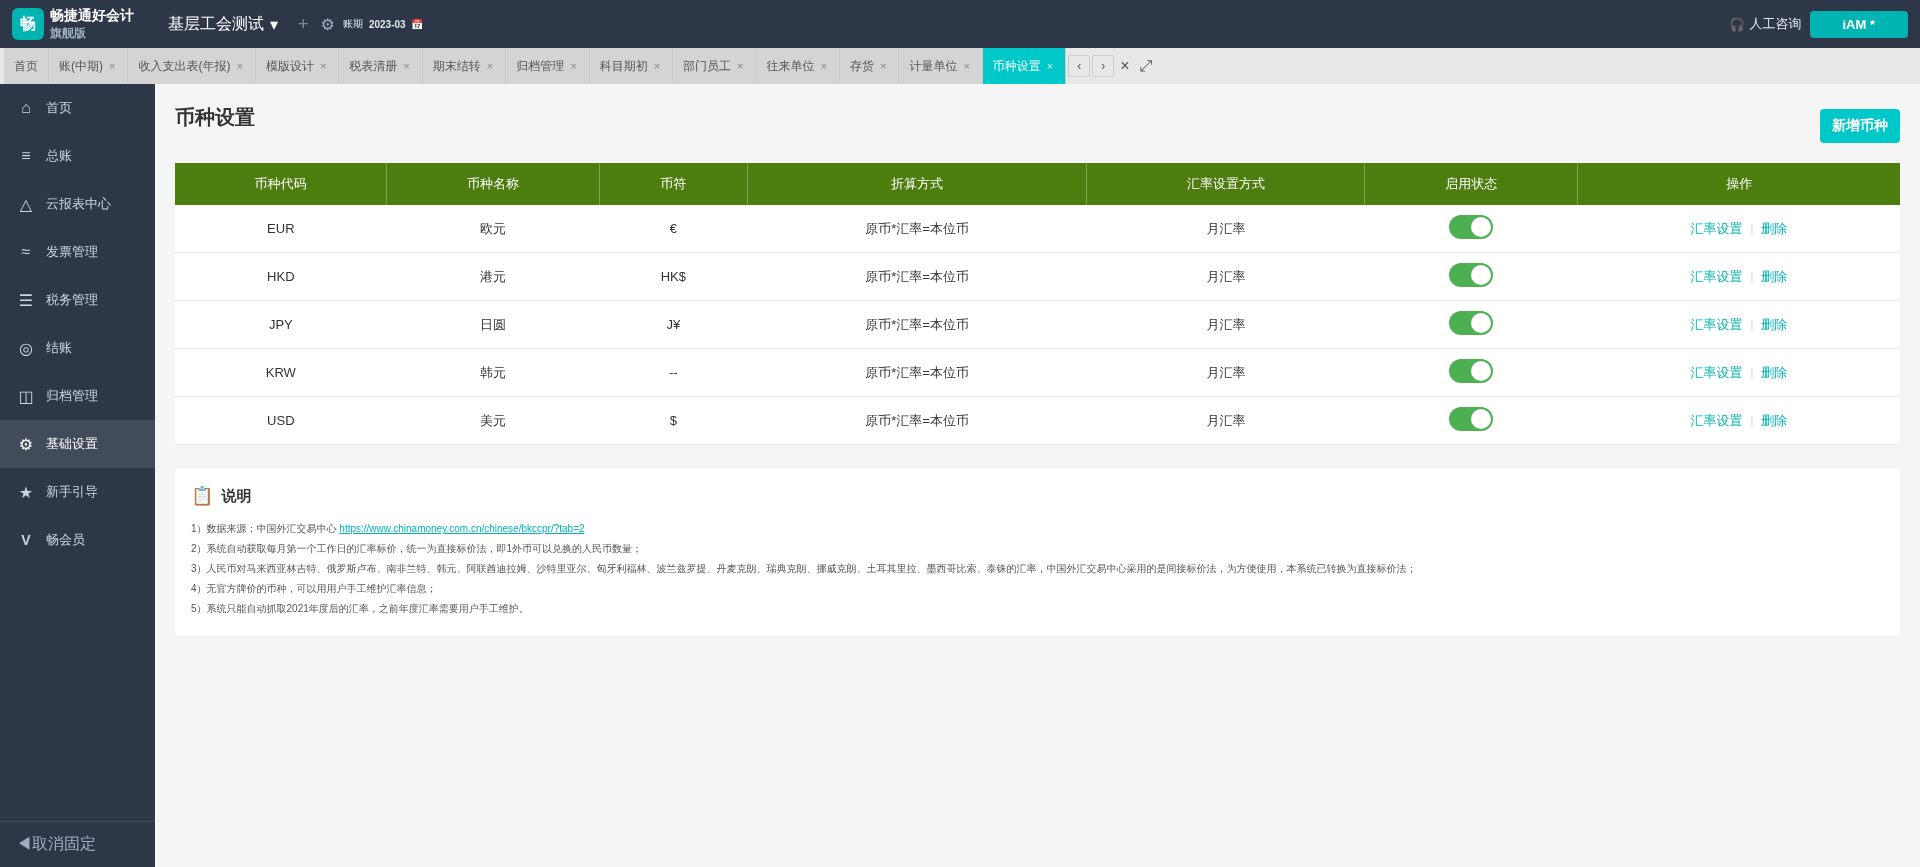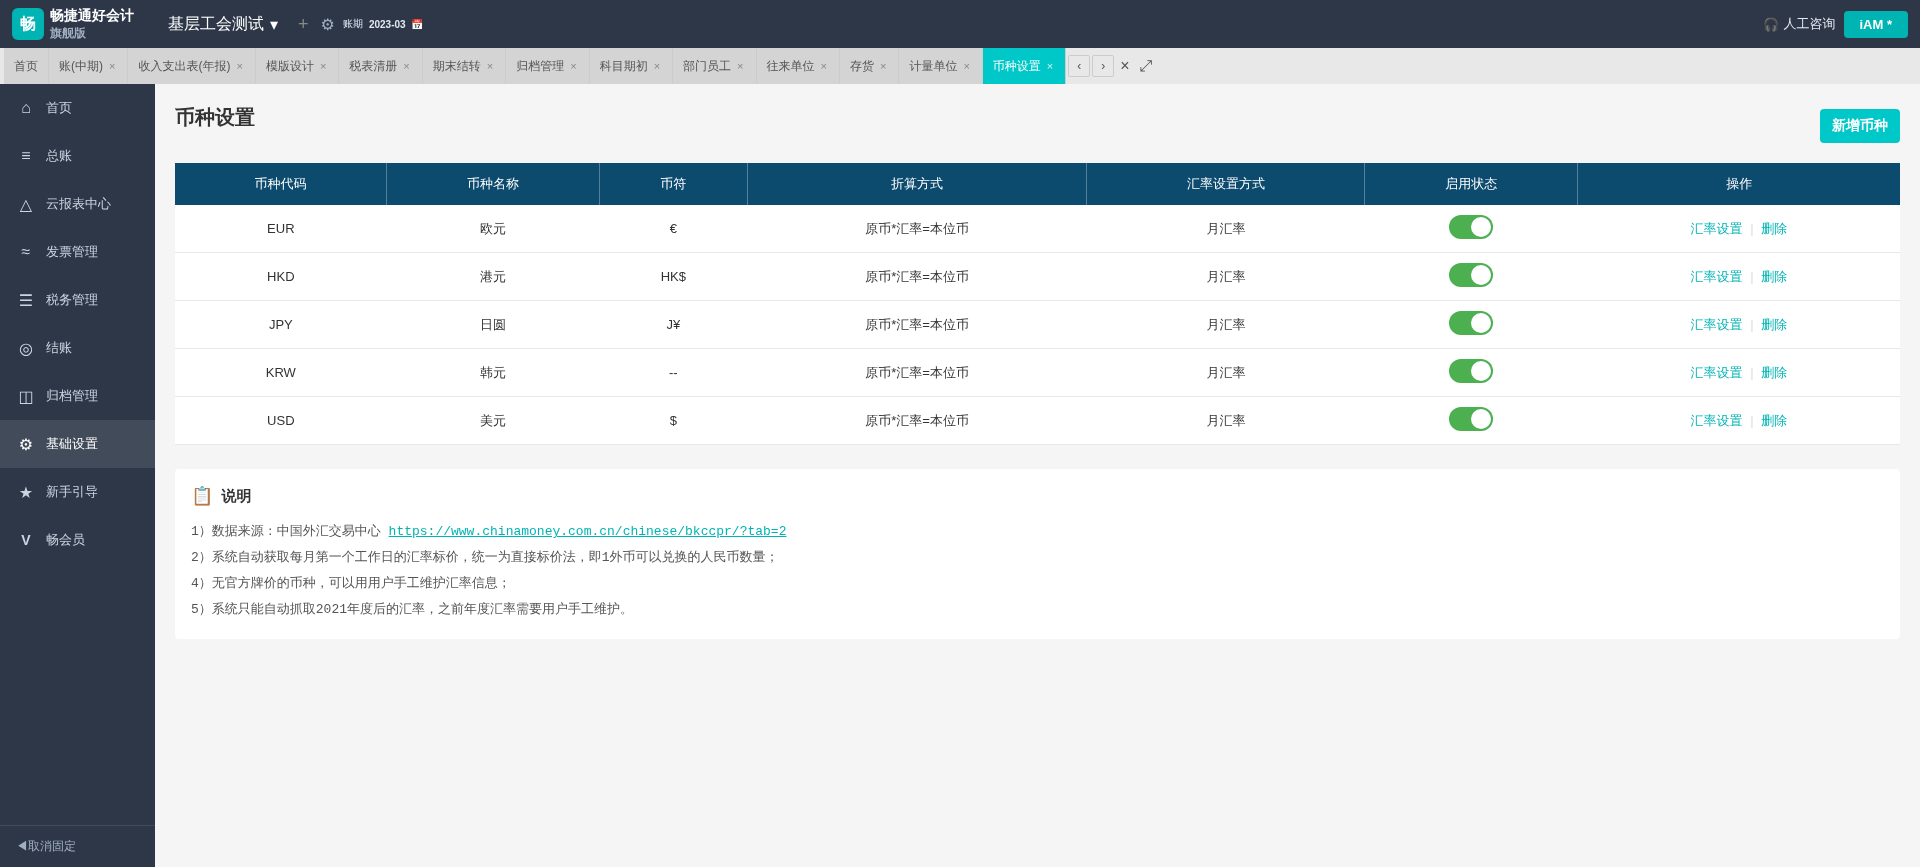--- a/index.html
+++ b/index.html
@@ -10,21 +10,21 @@
 
     
     .top-bar { display: flex; align-items: center; height: 48px; background: #2d3748; padding: 0 12px; gap: 8px; flex-shrink: 0; }
     .app-logo { display: flex; align-items: center; gap: 6px; color: white; font-size: 14px; font-weight: bold; min-width: 140px; }
     .logo-icon { width: 32px; height: 32px; background: #00b4b4; border-radius: 6px; display: flex; align-items: center; justify-content: center; color: white; font-size: 16px; font-weight: bold; }
     .logo-sub { font-size: 12px; color: #a0aec0; }
     .org-selector { display: flex; align-items: center; gap: 6px; color: white; font-size: 16px; cursor: pointer; padding: 4px 8px; border-radius: 4px; }
     .period-info { color: #e2e8f0; font-size: 10px; display: flex; align-items: center; gap: 6px; }
     .top-bar-right { margin-left: auto; display: flex; align-items: center; gap: 8px; }
     .help-btn { color: #e2e8f0; font-size: 13px; cursor: pointer; display: flex; align-items: center; gap: 4px; }
-    .user-btn { background: #00b4b4; color: white; border: none; padding: 6px 16px; border-radius: 4px; font-size: 13px; cursor: pointer; font-weight: bold; }
+    .user-btn { background: #00b4b4; color: white; border: none; padding: 6px 33px; border-radius: 4px; font-size: 13px; cursor: pointer; font-weight: bold; }
 
     
     .tab-bar { display: flex; align-items: center; height: 36px; background: #e8e8e8; padding: 0 4px; flex-shrink: 0; overflow: hidden; }
     .tab { display: flex; align-items: center; height: 36px; padding: 0 10px; font-size: 12px; cursor: pointer; color: #555; background: #d4d4d4; border-right: 1px solid #ccc; white-space: nowrap; gap: 4px; }
     .tab.active { background: #00c8c8; color: white; }
     .tab-close { color: #888; font-size: 11px; cursor: pointer; padding: 0 2px; }
     .tab.active .tab-close { color: rgba(255,255,255,0.8); }
     .tab-bar-nav { display: flex; align-items: center; gap: 2px; margin-left: 2px; }
     .tab-nav-btn { background: none; border: 1px solid #ccc; color: #555; cursor: pointer; width: 22px; height: 22px; display: flex; align-items: center; justify-content: center; border-radius: 2px; font-size: 12px; }
     .tab-close-all { background: none; border: none; color: #555; cursor: pointer; font-size: 16px; padding: 0 4px; }
@@ -32,51 +32,51 @@
 
     
     .main-area { display: flex; flex: 1; overflow: hidden; }
 
     
     .sidebar { width: 155px; background: #2d3748; display: flex; flex-direction: column; flex-shrink: 0; }
     .sidebar-item { display: flex; align-items: center; gap: 10px; padding: 14px 16px; color: #cbd5e0; cursor: pointer; font-size: 13px; }
     .sidebar-item.active { color: white; background: rgba(255,255,255,0.1); }
     .sidebar-icon { width: 20px; height: 20px; display: flex; align-items: center; justify-content: center; font-size: 16px; }
     .sidebar-bottom { margin-top: auto; border-top: 1px solid rgba(255,255,255,0.1); }
-    .sidebar-pin { display: flex; align-items: center; gap: 6px; padding: 12px 16px; color: #a0aec0; cursor: pointer; font-size: 12px; }
+    .sidebar-pin { display: flex; align-items: center; gap: 6px; padding: 12px 16px; color: #a0aec0; cursor: pointer; font-size: 16px; }
 
     
     .content-area { flex: 1; background: #f5f5f5; overflow-y: auto; padding: 20px; }
     .page-title { font-size: 20px; font-weight: bold; color: #333; margin-bottom: 16px; }
 
     
     .page-header { display: flex; align-items: center; justify-content: space-between; margin-bottom: 16px; }
     .add-btn { background: #00c8c8; color: white; border: none; padding: 8px 12px; border-radius: 4px; font-size: 14px; cursor: pointer; font-weight: bold; }
 
     
     .data-table { width: 100%; border-collapse: collapse; background: white; }
-    .data-table thead tr { background: #0c4a6e; color: white; }
+    .data-table thead tr { background: #4d7c0f; color: white; }
     .data-table th { padding: 12px 16px; text-align: center; font-size: 13px; font-weight: normal; border-right: 1px solid rgba(255,255,255,0.3); }
     .data-table th:last-child { border-right: none; }
     .data-table td { padding: 10px 16px; text-align: center; font-size: 13px; border-bottom: 1px solid #e8e8e8; color: #333; }
 
     
     .toggle { position: relative; display: inline-block; width: 44px; height: 24px; }
     .toggle-slider { position: absolute; top: 0; left: 0; right: 0; bottom: 0; background: #4caf50; border-radius: 12px; cursor: pointer; }
     .toggle-slider::before { content: ''; position: absolute; width: 20px; height: 20px; left: 22px; top: 2px; background: white; border-radius: 50%; }
 
     
     .action-link { color: #00b4b4; cursor: pointer; text-decoration: none; font-size: 13px; margin-top: 28px; }
     .action-sep { color: #ddd; margin: 0 4px; }
 
     
     .note-section { margin-top: 24px; padding: 16px; background: white; border-radius: 4px; }
     .note-title { display: flex; align-items: center; gap: 8px; font-size: 15px; font-weight: bold; color: #333; margin-bottom: 12px; }
     .note-icon { color: #00b4b4; font-size: 18px; }
-    .note-item { font-size: 13px; color: #555; line-height: 2; font-family: Liberation Mono, monospace; }
+    .note-item { font-size: 10px; color: #555; line-height: 2; }
     .note-link { color: #00b4b4; }
   </style>
 </head>
 <body>
 
 <div class="app-container">
 
   <div class="top-bar">
     <div class="app-logo">
       <div class="logo-icon">畅</div>
@@ -334,20 +334,23 @@
           <span class="note-icon">📋</span>
           <span>说明</span>
         </div>
         <div class="note-item">
           1）数据来源：中国外汇交易中心 <a class="note-link" href="#">https://www.chinamoney.com.cn/chinese/bkccpr/?tab=2</a>
         </div>
         <div class="note-item">
           2）系统自动获取每月第一个工作日的汇率标价，统一为直接标价法，即1外币可以兑换的人民币数量；
         </div>
         <div class="note-item">
+          3）人民币对马来西亚林吉特、俄罗斯卢布、南非兰特、韩元、阿联酋迪拉姆、沙特里亚尔、匈牙利福林、波兰兹罗提、丹麦克朗、瑞典克朗、挪威克朗、土耳其里拉、墨西哥比索、泰铢的汇率，中国外汇交易中心采用的是间接标价法，为方便使用，本系统已转换为直接标价法；
+        </div>
+        <div class="note-item">
           4）无官方牌价的币种，可以用用户手工维护汇率信息；
         </div>
         <div class="note-item">
           5）系统只能自动抓取2021年度后的汇率，之前年度汇率需要用户手工维护。
         </div>
       </div>
     </div>
   </div>
 </div>
 

